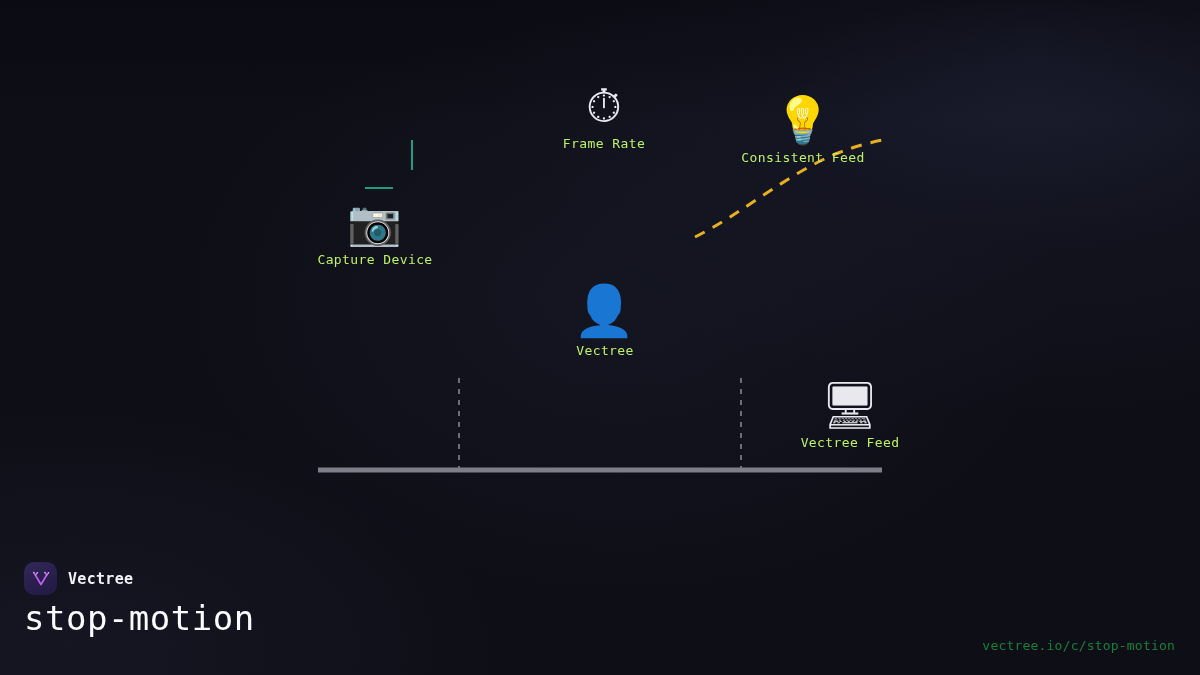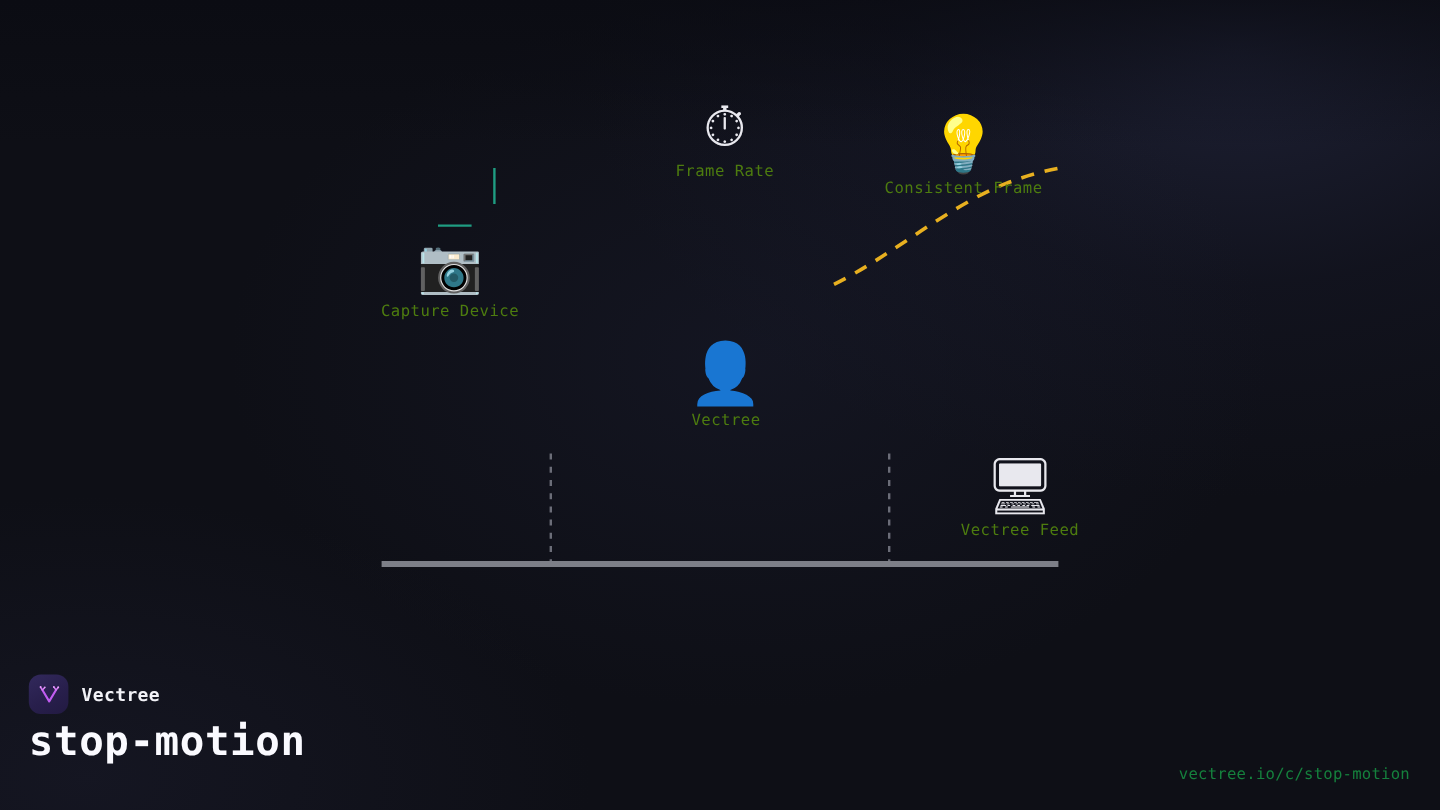--- a/index.html
+++ b/index.html
@@ -73,21 +73,21 @@
     font-family: "DejaVu Sans", sans-serif;
     line-height: 1;
     text-align: center;
     user-select: none;
   }
   .node-label {
     margin-top: 7px;
     font-family: "DejaVu Sans Mono", "Liberation Mono", monospace;
     font-size: 13px;
     letter-spacing: 0.4px;
-    color: #4d7c0f;
+    color: #bef264;
     white-space: nowrap;
     text-align: right;
   }
 
   
   .node[data-node="capture-device"] .node-icon { font-size: 44px; }
   .node[data-node="frame-rate"]     .node-icon { font-size: 46px; }
   .node[data-node="consistent-light"] .node-icon { font-size: 46px; }
   .node[data-node="armature"]       .node-icon { font-size: 50px; color: #2b7fdb; }
   .node[data-node="software-feed"]  .node-icon { font-size: 46px; }
@@ -123,21 +123,21 @@
     font-weight: bold;
     letter-spacing: 0.3px;
     color: #f2f2f7;
   }
   #page-title {
     position: absolute;
     left: 24px;
     top: 53px;
     font-family: "DejaVu Sans Mono", "Liberation Mono", monospace;
     font-size: 34px;
-    font-weight: bold;
+    font-weight: normal;
     letter-spacing: 0.5px;
     color: #fafaff;
     white-space: nowrap;
     text-align: right;
   }
   #footer-url {
     position: absolute;
     right: 25px;
     bottom: 22px;
     font-family: "DejaVu Sans Mono", "Liberation Mono", monospace;
@@ -173,21 +173,21 @@
     <div class="node-label">Capture Device</div>
   </div>
 
   <div class="node" data-node="frame-rate" style="left:604px; top:117px;">
     <div class="node-icon">⏱</div>
     <div class="node-label">Frame Rate</div>
   </div>
 
   <div class="node" data-node="consistent-light" style="left:803px; top:131px;">
     <div class="node-icon">💡</div>
-    <div class="node-label">Consistent Frame</div>
+    <div class="node-label">Consistent Feed</div>
   </div>
 
   <div class="node" data-node="armature" style="left:605px; top:322px;">
     <div class="node-icon">👤</div>
     <div class="node-label">Vectree</div>
   </div>
 
   <div class="node" data-node="software-feed" style="left:850px; top:416px;">
     <div class="node-icon">🖥</div>
     <div class="node-label">Vectree Feed</div>

